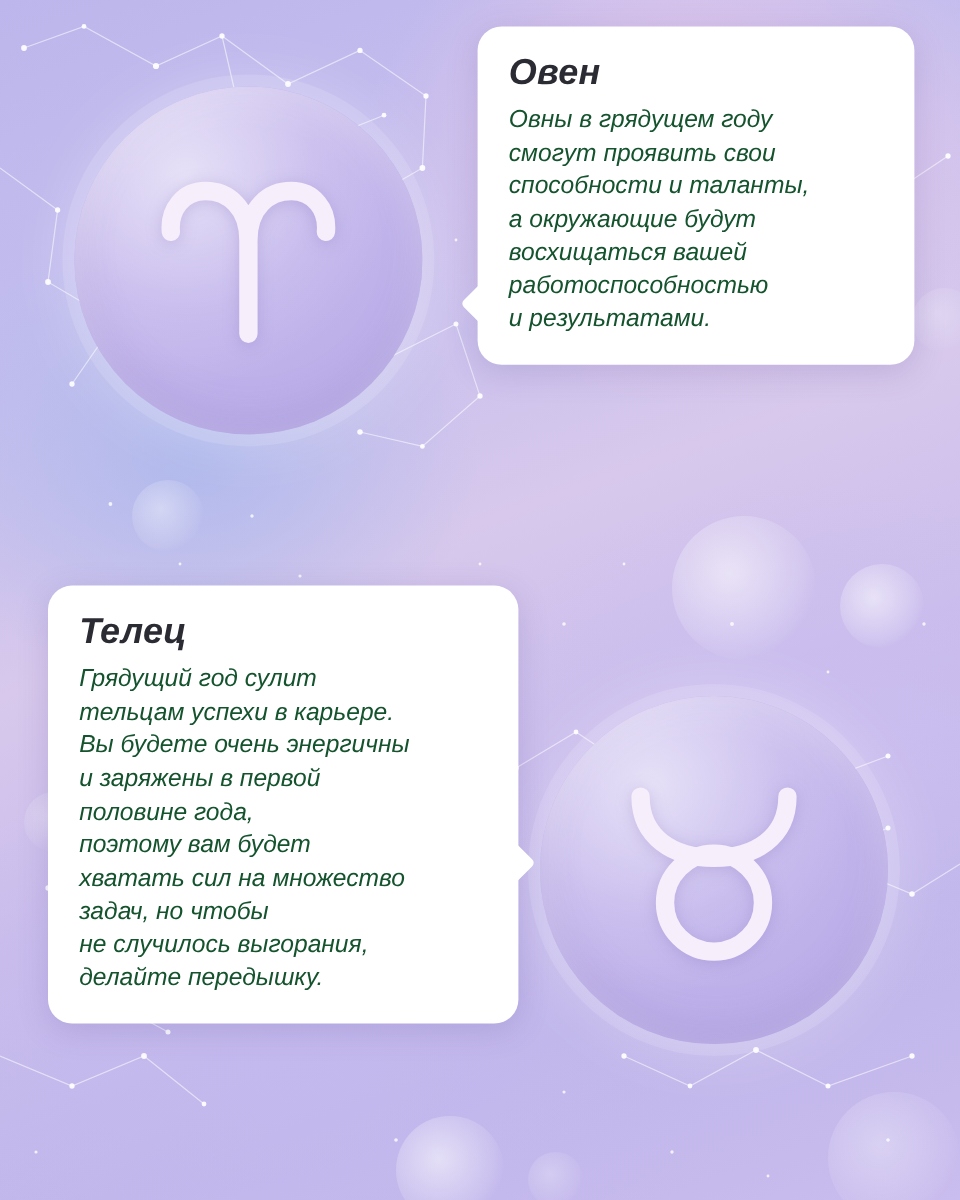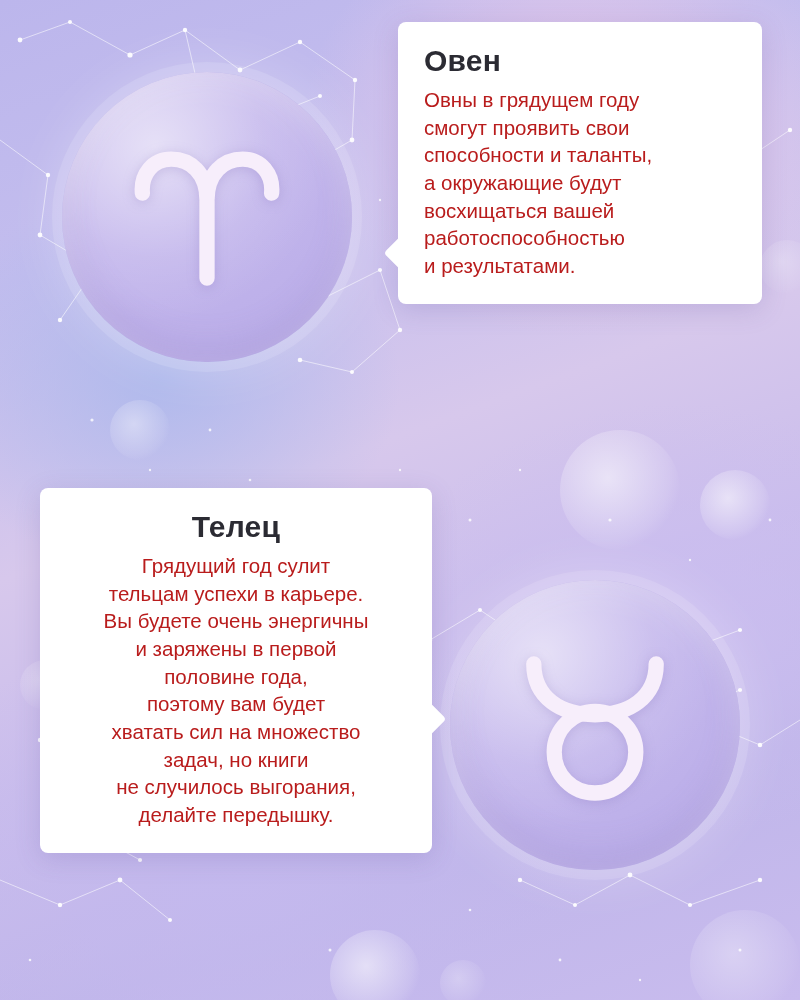--- a/index.html
+++ b/index.html
@@ -71,51 +71,51 @@
     left: 450px;
     top: 580px;
     width: 290px;
     height: 290px;
   }
 
   
   .card {
     position: absolute;
     background: #ffffff;
-    border-radius: 8px;
+    border-radius: 20px;
     box-shadow: 0 6px 26px rgba(90,70,150,0.18);
     padding: 22px 26px 24px 26px;
     box-sizing: border-box;
+    font-style: italic;
   }
   .card-title {
     font-size: 30px;
     font-weight: bold;
     color: #2b2b33;
     margin: 0 0 8px 0;
     letter-spacing: 0.2px;
   }
   .card-p {
     font-size: 20.5px;
     line-height: 1.35;
-    color: #b91c1c;
+    color: #14532d;
     margin: 0 0 12px 0;
     white-space: pre-line;
   }
   .card-p:last-child { margin-bottom: 0; }
 
   #card-aries {
     left: 398px;
     top: 22px;
     width: 364px;
   }
   #card-taurus {
     left: 40px;
     top: 488px;
     width: 392px;
-    text-align: center;
   }
 
   
   .notch {
     position: absolute;
     width: 26px;
     height: 26px;
     background: #ffffff;
     transform: rotate(45deg);
     border-radius: 4px;
@@ -269,18 +269,18 @@
   <div class="card" id="card-taurus">
     <div class="notch" id="notch-taurus"></div>
     <h2 class="card-title">Телец</h2>
     <p class="card-p">Грядущий год сулит
 тельцам успехи в карьере.
 Вы будете очень энергичны
 и заряжены в первой
 половине года,
 поэтому вам будет
 хватать сил на множество
-задач, но книги
+задач, но чтобы
 не случилось выгорания,
 делайте передышку.</p>
   </div>
 
 </div>
 
 </body></html>

